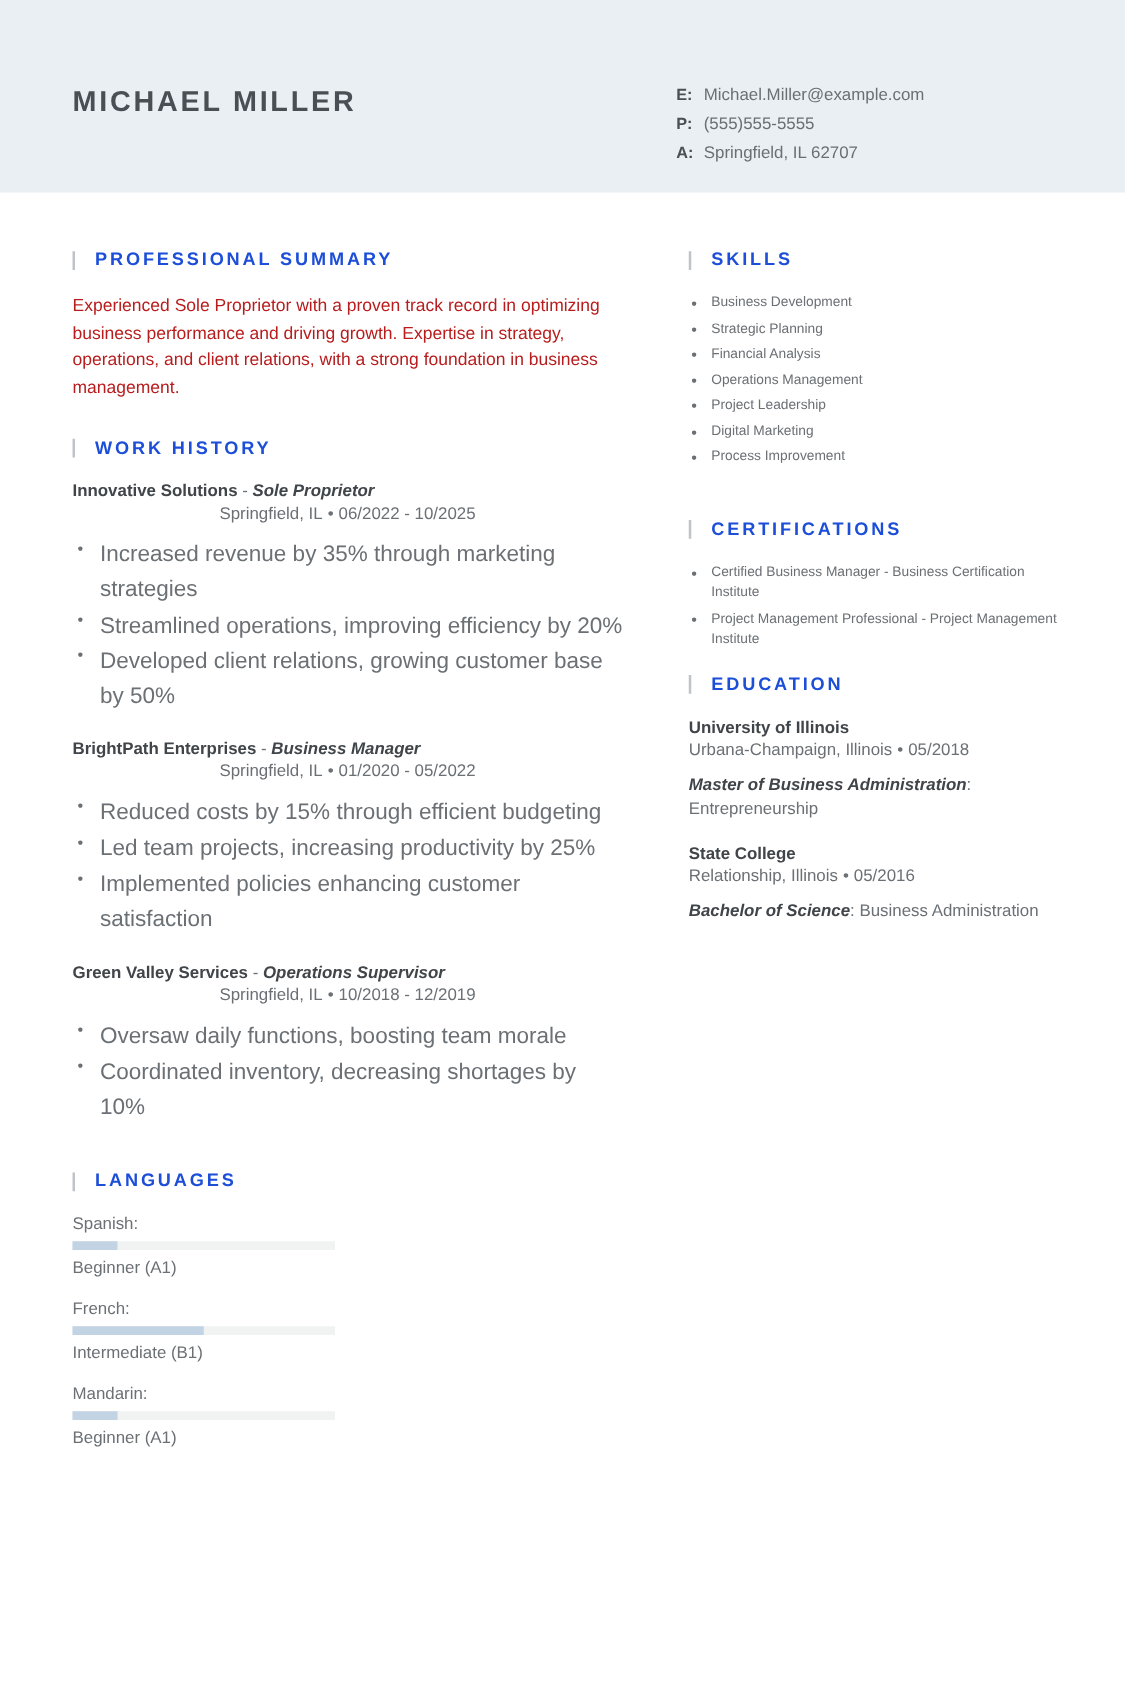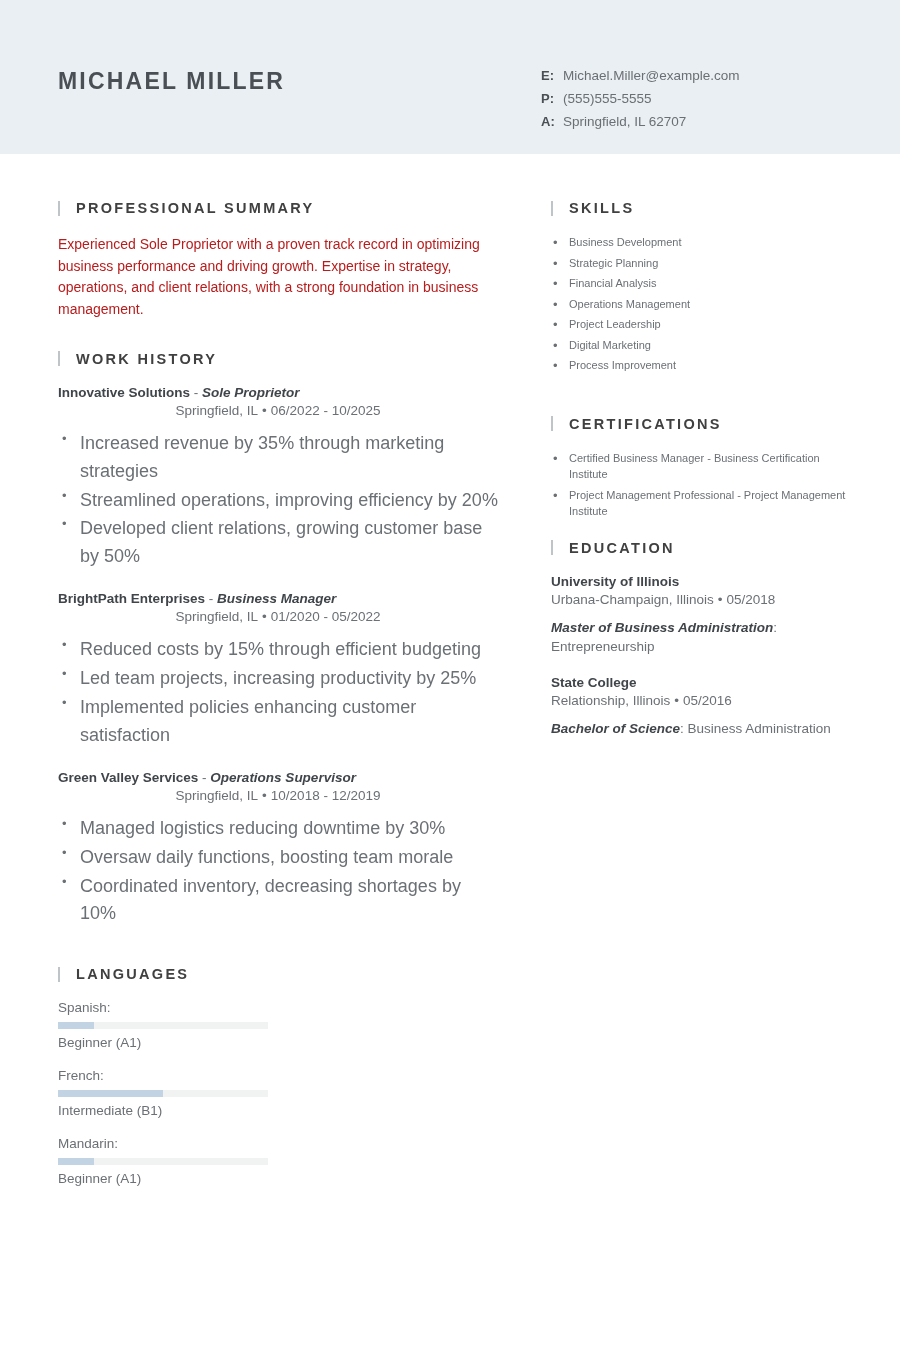--- a/index.html
+++ b/index.html
@@ -90,21 +90,21 @@
     width: 2px;
     height: 15px;
     background: #bfc4c9;
     margin-right: 16px;
     flex: none;
   }
   .sec-title {
     font-size: 14.5px;
     font-weight: bold;
     letter-spacing: 2.3px;
-    color: #404040;
+    color: #1d4ed8;
     text-transform: uppercase;
   }
 
   
   .summary {
     font-size: 14px;
     line-height: 1.55;
     color: #b91c1c;
     margin: 0;
   }
@@ -311,21 +311,20 @@
       </div>
 
       <div class="job">
         <div class="job-title">
           <span class="job-company">Green Valley Services</span><span class="job-dash"> - </span><span class="job-role">Operations Supervisor</span>
         </div>
         <div class="job-meta">
           <span>Springfield, IL</span><span class="sep">•</span><span>10/2018 - 12/2019</span>
         </div>
         <ul class="bullets">
-          <li>Managed logistics reducing downtime by 30%</li>
           <li>Oversaw daily functions, boosting team morale</li>
           <li>Coordinated inventory, decreasing shortages by 10%</li>
         </ul>
       </div>
     </div>
 
     <div class="section">
       <div class="sec-head">
         <span class="sec-bar"></span>
         <span class="sec-title">LANGUAGES</span>

